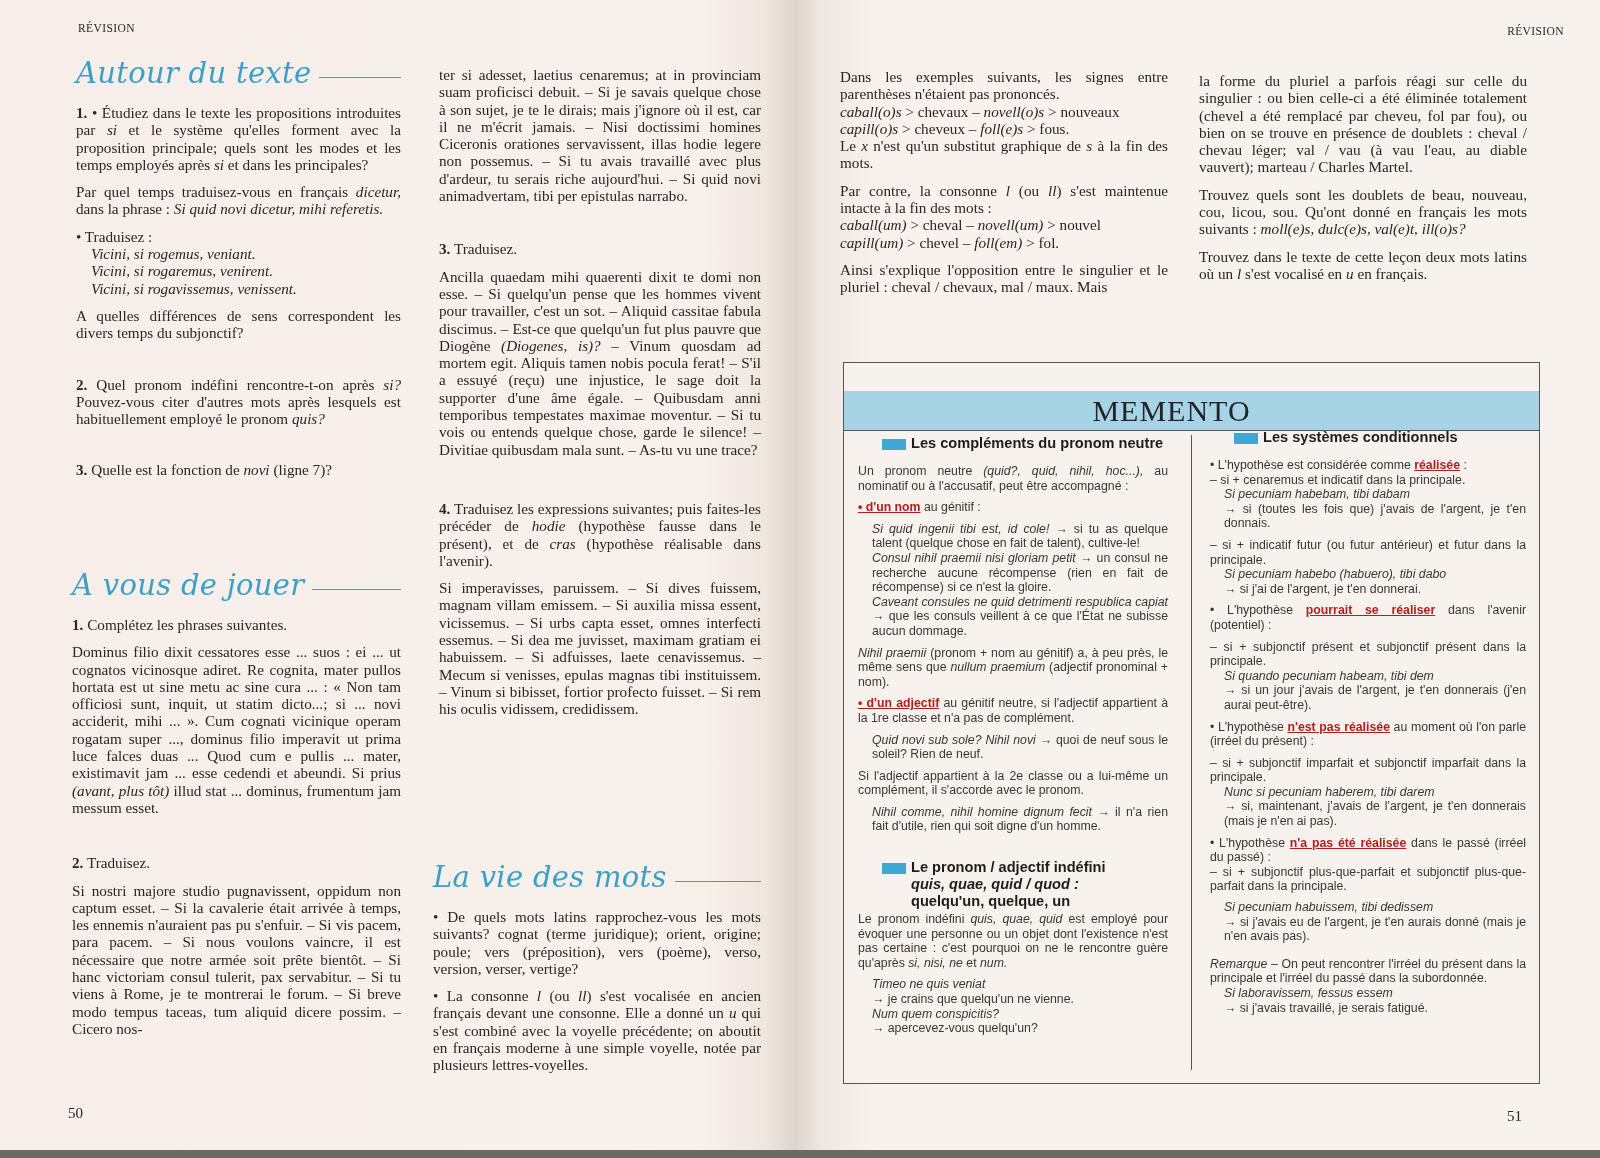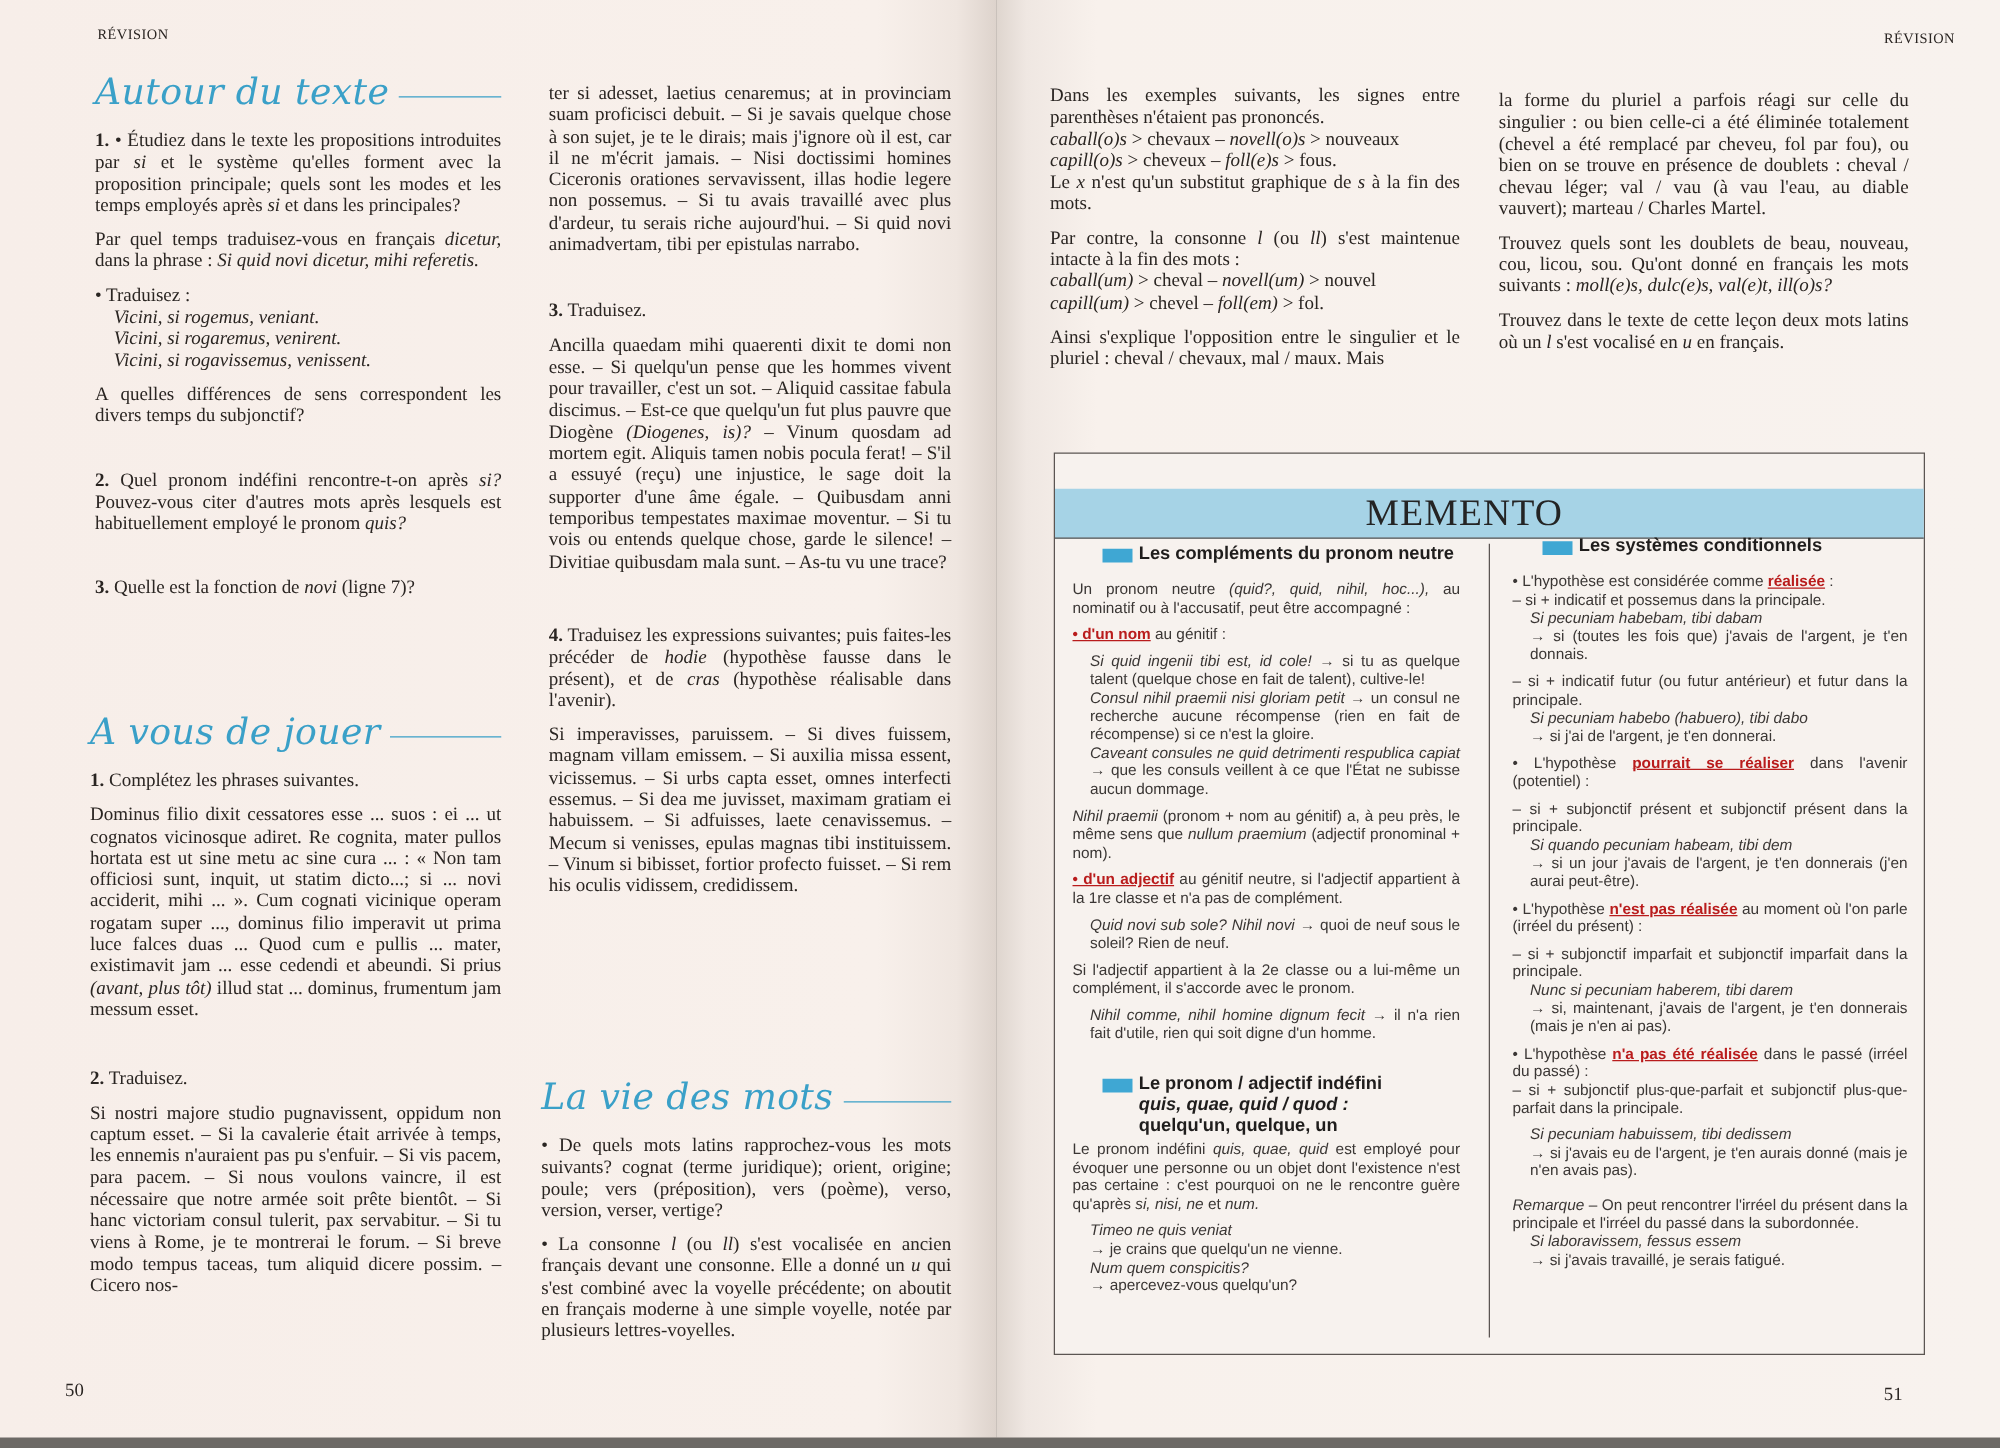--- a/index.html
+++ b/index.html
@@ -82,21 +82,21 @@
 
     <div class="col" style="left:433px; top:860px; width:328px;">
       <div class="section-title">
         <span>La vie des mots</span>
           <span class="rule"></span>
       </div>
       <p>• De quels mots latins rapprochez-vous les mots suivants? cognat (terme juridique); orient, origine; poule; vers (préposition), vers (poème), verso, version, verser, vertige?</p>
       <p><span>• La consonne </span><span class="it">l</span><span> (ou </span><span class="it">ll</span><span>) s'est vocalisée en ancien français devant une consonne. Elle a donné un </span><span class="it">u</span><span> qui s'est combiné avec la voyelle précédente; on aboutit en français moderne à une simple voyelle, notée par plusieurs lettres-voyelles.</span></p>
     </div>
 
-    <div class="page-num" style="left:52px; top:1105px;">50</div>
+    <div class="page-num" style="left:68px; top:1105px;">50</div>
   </div>
 
   <div class="page page-right">
     <div class="running" style="right:36px; top:25px;">RÉVISION</div>
 
     <div class="col" style="left:43px; top:68px; width:328px;">
       <p style="margin-bottom:0;"><span>Dans les exemples suivants, les signes entre parenthèses n'étaient pas prononcés.</span></p>
       <div style="margin-bottom:0;"><span class="it">caball(o)s</span><span> &gt; chevaux – </span><span class="it">novell(o)s</span><span> &gt; nouveaux</span></div>
       <div><span class="it">capill(o)s</span><span> &gt; cheveux – </span><span class="it">foll(e)s</span><span> &gt; fous.</span></div>
       <p><span>Le </span><span class="it">x</span><span> n'est qu'un substitut graphique de </span><span class="it">s</span><span> à la fin des mots.</span></p>
@@ -154,21 +154,21 @@
       </div>
     </div>
 
     <div class="mcol" style="left:366px; top:66px; width:316px;">
       <div class="mhead">
           <span class="sq"></span>
           <span>Les systèmes conditionnels</span>
         </div>
       <div style="margin-bottom:7px;">
         <div><span>• L'hypothèse est considérée comme </span><span class="b">réalisée</span><span> :</span></div>
-        <div>– si + indicatif et possemus dans la principale.</div>
+        <div>– si + cenaremus et indicatif dans la principale.</div>
         <div class="ex it">Si pecuniam habebam, tibi dabam</div>
         <div class="ex">→ si (toutes les fois que) j'avais de l'argent, je t'en donnais.</div>
       </div>
       <div style="margin-bottom:7px;">
         <div>– si + indicatif futur (ou futur antérieur) et futur dans la principale.</div>
         <div class="ex it">Si pecuniam habebo (habuero), tibi dabo</div>
         <div class="ex">→ si j'ai de l'argent, je t'en donnerai.</div>
       </div>
       <p><span>• L'hypothèse </span><span class="b">pourrait se réaliser</span><span> dans l'avenir (potentiel) :</span></p>
       <div style="margin-bottom:7px;">

